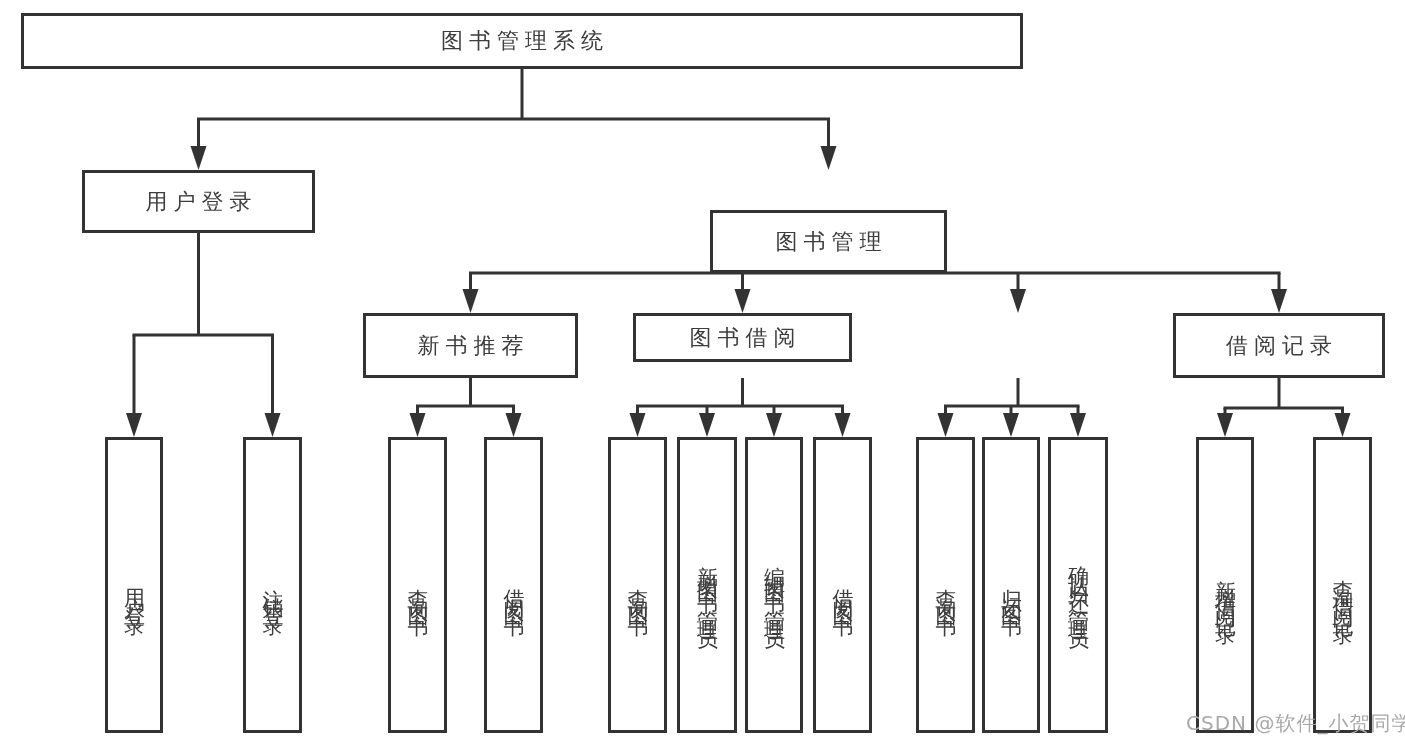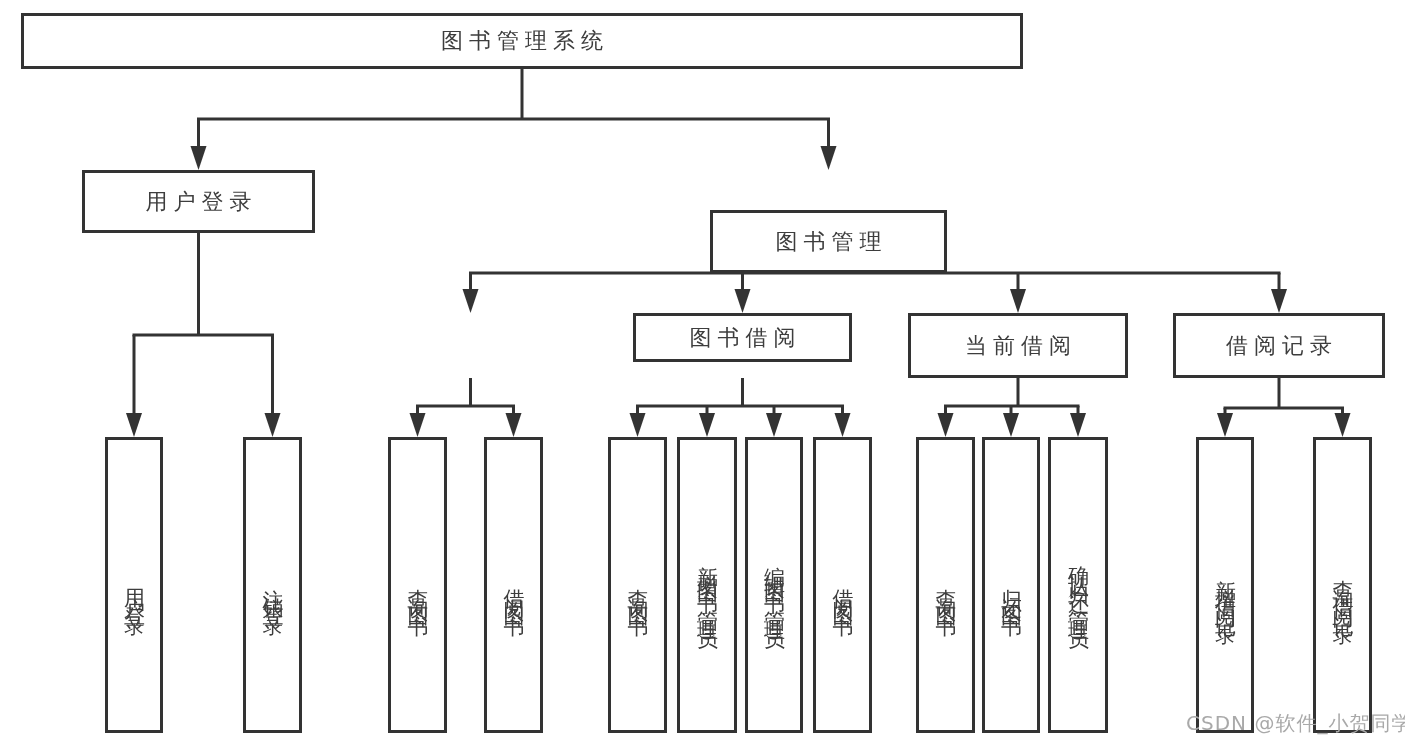--- a/index.html
+++ b/index.html
@@ -120,22 +120,22 @@
       <line x1="1223.5" y1="408" x2="1344" y2="408" stroke="#333333" stroke-width="3"></line>
       <line x1="1225" y1="408" x2="1225" y2="419" stroke="#333333" stroke-width="3"></line>
       <polygon points="1225,437 1217,413 1233,413" fill="#333333"></polygon>
       <line x1="1342.5" y1="408" x2="1342.5" y2="419" stroke="#333333" stroke-width="3"></line>
       <polygon points="1342.5,437 1334.5,413 1350.5,413" fill="#333333"></polygon>
     </svg>
   <div id="nodes">
       <div class="node h" style="left: 21px; top: 13px; width: 1002px; height: 56px; border-color: rgb(51, 51, 51); background: rgb(255, 255, 255); color: rgb(61, 61, 61);">图书管理系统</div>
       <div class="node h" style="left: 82px; top: 170px; width: 233px; height: 63px; border-color: rgb(51, 51, 51); background: rgb(255, 255, 255); color: rgb(61, 61, 61);">用户登录</div>
       <div class="node h" style="left: 710px; top: 170px; width: 237px; height: 63px; border-color: rgb(51, 51, 51); background: rgb(255, 255, 255); color: rgb(61, 61, 61); margin-top: 40px;">图书管理</div>
+      <div class="node h" style="left: 363px; top: 313px; width: 215px; height: 65px; border-color: rgb(51, 51, 51); background: rgb(255, 255, 255); color: rgb(61, 61, 61);">新书推荐</div>
       <div class="node h" style="left: 633px; top: 313px; width: 219px; height: 49px; border-color: rgb(51, 51, 51); background: rgb(255, 255, 255); color: rgb(61, 61, 61);">图书借阅</div>
-      <div class="node h" style="left: 908px; top: 313px; width: 220px; height: 65px; border-color: rgb(51, 51, 51); background: rgb(255, 255, 255); color: rgb(61, 61, 61);">当前借阅</div>
       <div class="node h" style="left: 1173px; top: 313px; width: 212px; height: 65px; border-color: rgb(51, 51, 51); background: rgb(255, 255, 255); color: rgb(61, 61, 61);">借阅记录</div>
       <div class="node v" style="left: 105px; top: 437px; width: 58px; height: 296px; border-color: rgb(51, 51, 51); background: rgb(255, 255, 255); color: rgb(61, 61, 61);">用户登录</div>
       <div class="node v" style="left: 243px; top: 437px; width: 59px; height: 296px; border-color: rgb(51, 51, 51); background: rgb(255, 255, 255); color: rgb(61, 61, 61);">注销登录</div>
       <div class="node v" style="left: 388px; top: 437px; width: 59px; height: 296px; border-color: rgb(51, 51, 51); background: rgb(255, 255, 255); color: rgb(61, 61, 61);">查询图书</div>
       <div class="node v" style="left: 484px; top: 437px; width: 59px; height: 296px; border-color: rgb(51, 51, 51); background: rgb(255, 255, 255); color: rgb(61, 61, 61);">借阅图书</div>
       <div class="node v" style="left: 608px; top: 437px; width: 59px; height: 296px; border-color: rgb(51, 51, 51); background: rgb(255, 255, 255); color: rgb(61, 61, 61);">查询图书</div>
       <div class="node v" style="left: 677px; top: 437px; width: 60px; height: 296px; border-color: rgb(51, 51, 51); background: rgb(255, 255, 255); color: rgb(61, 61, 61);">新增图书（管理员）</div>
       <div class="node v" style="left: 745px; top: 437px; width: 58px; height: 296px; border-color: rgb(51, 51, 51); background: rgb(255, 255, 255); color: rgb(61, 61, 61);">编辑图书（管理员）</div>
       <div class="node v" style="left: 813px; top: 437px; width: 59px; height: 296px; border-color: rgb(51, 51, 51); background: rgb(255, 255, 255); color: rgb(61, 61, 61);">借阅图书</div>
       <div class="node v" style="left: 916px; top: 437px; width: 59px; height: 296px; border-color: rgb(51, 51, 51); background: rgb(255, 255, 255); color: rgb(61, 61, 61);">查询图书</div>

